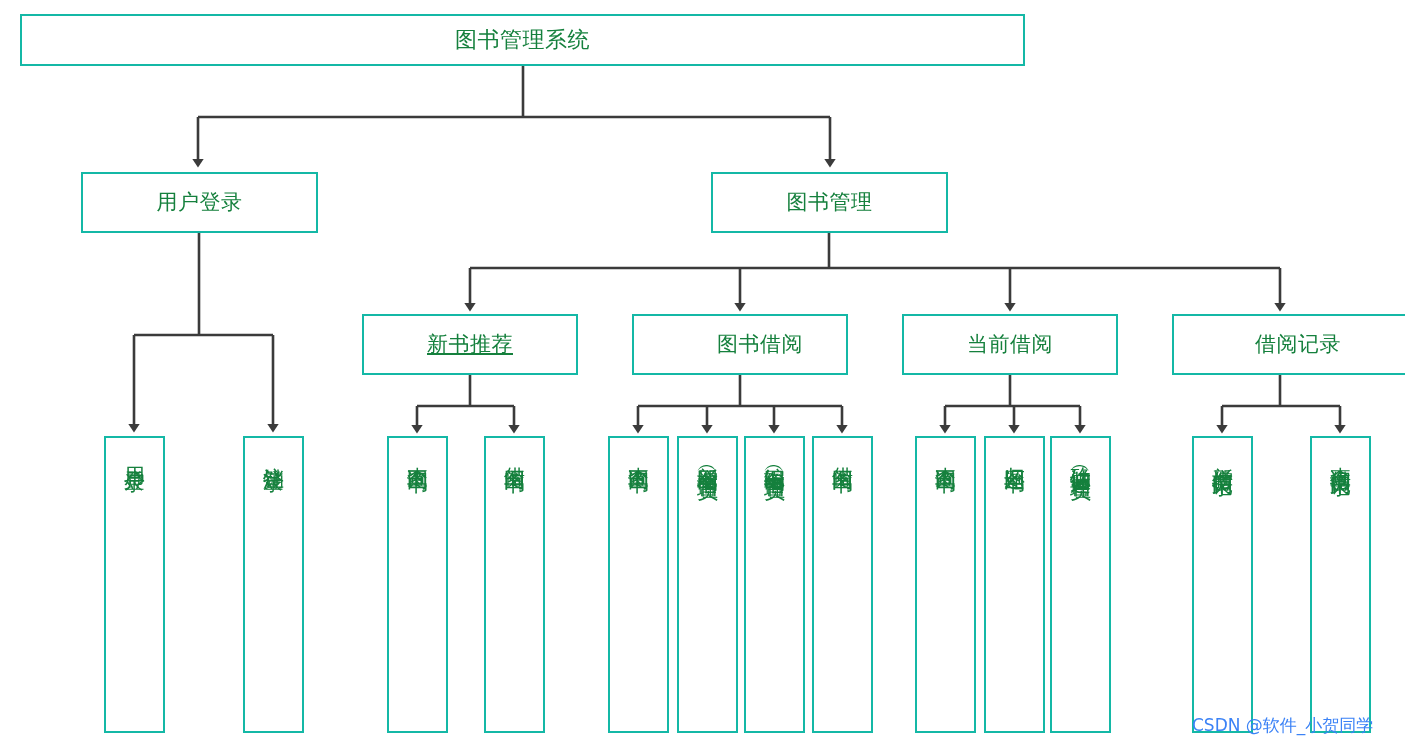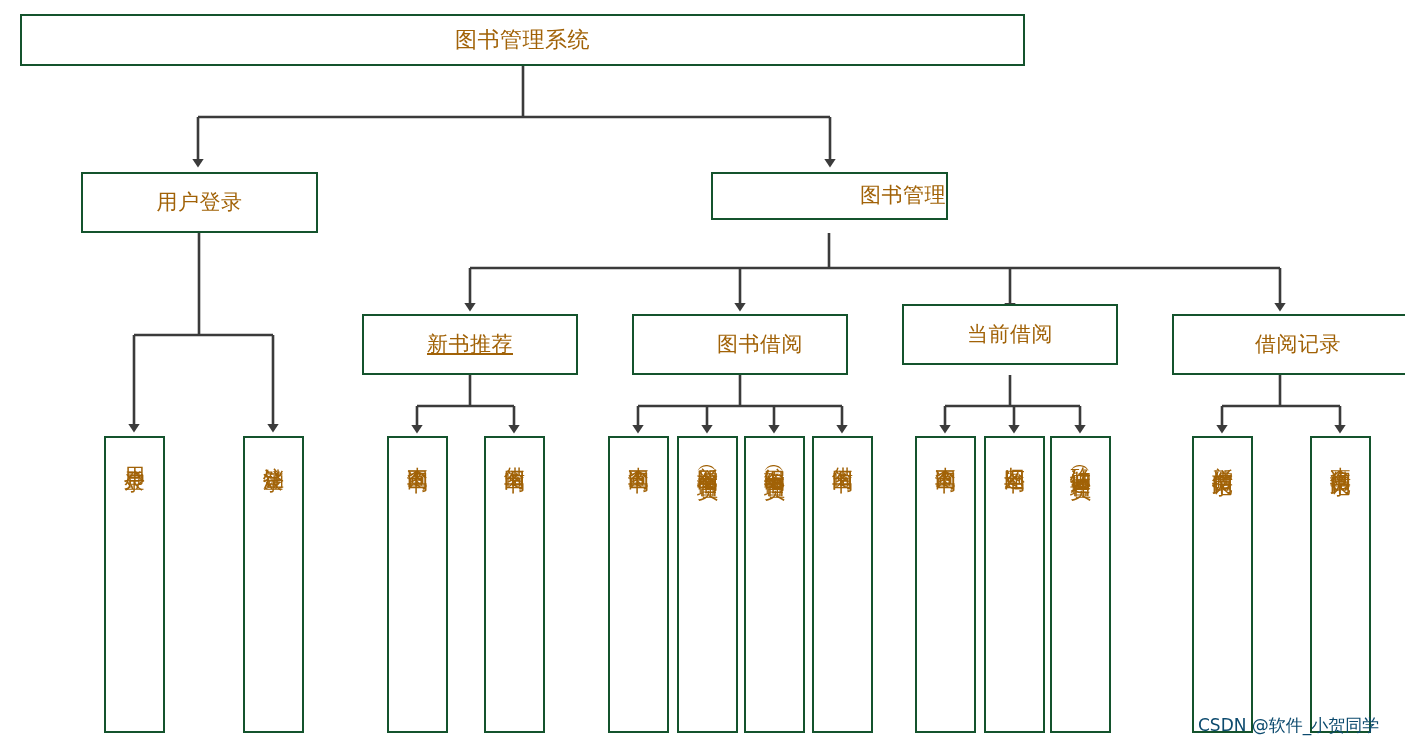--- a/index.html
+++ b/index.html
@@ -20,23 +20,23 @@
   #edges {
     position: absolute;
     left: 0;
     top: 0;
     width: 1405px;
     height: 747px;
   }
   .node {
     position: absolute;
     box-sizing: border-box;
-    border: 2px solid #14532d;
+    border: 2px solid #14b8a6;
     background: #ffffff;
-    color: #a16207;
+    color: #15803d;
     display: flex;
     align-items: center;
     justify-content: center;
     z-index: 2;
   }
   .node-label {
     display: block;
     text-align: center;
     line-height: 1.02;
     letter-spacing: 0.5px;
@@ -57,25 +57,24 @@
     white-space: nowrap;
   }
   .node.root .node-label {
     font-size: 22px;
   }
   .watermark {
     position: absolute;
     left: 1192px;
     top: 714px;
     font-size: 17px;
-    color: #0c4a6e;
+    color: #3b82f6;
     z-index: 3;
     white-space: nowrap;
     font-family: "DejaVu Sans", "Liberation Sans", sans-serif;
-    margin-left: 6px;
   }
 </style>
 </head>
 <body>
 
 <div id="canvas">
 
   <svg id="edges" viewBox="0 0 1405 747" xmlns="http://www.w3.org/2000/svg">
     <defs>
       <marker id="arrow" markerWidth="10" markerHeight="12" refX="1.5" refY="6" orient="auto" markerUnits="userSpaceOnUse">
@@ -126,31 +125,31 @@
     </g>
   </svg>
 
   <div class="node horizontal root" style="left: 20px; top: 14px; width: 1005px; height: 52px;">
     <span class="node-label">图书管理系统</span>
   </div>
 
   <div class="node horizontal" style="left: 81px; top: 172px; width: 237px; height: 61px;">
     <span class="node-label">用户登录</span>
   </div>
-  <div class="node horizontal" style="left: 711px; top: 172px; width: 237px; height: 48px; justify-content: flex-end;">
+  <div class="node horizontal" style="left: 711px; top: 172px; width: 237px; height: 61px;">
     <span class="node-label">图书管理</span>
   </div>
 
   <div class="node horizontal" style="left: 362px; top: 314px; width: 216px; height: 61px; text-decoration: underline;">
     <span class="node-label">新书推荐</span>
   </div>
   <div class="node horizontal" style="left: 632px; top: 314px; width: 216px; height: 61px; padding-left: 40px;">
     <span class="node-label">图书借阅</span>
   </div>
-  <div class="node horizontal" style="left: 902px; top: 304px; width: 216px; height: 61px;">
+  <div class="node horizontal" style="left: 902px; top: 314px; width: 216px; height: 61px;">
     <span class="node-label">当前借阅</span>
   </div>
   <div class="node horizontal" style="left: 1172px; top: 314px; width: 252px; height: 61px;">
     <span class="node-label">借阅记录</span>
   </div>
 
   <div class="node vertical" style="left: 104px; top: 436px; width: 61px; height: 297px;">
     <span class="node-label">用户登录</span>
   </div>
   <div class="node vertical" style="left: 243px; top: 436px; width: 61px; height: 297px;">

